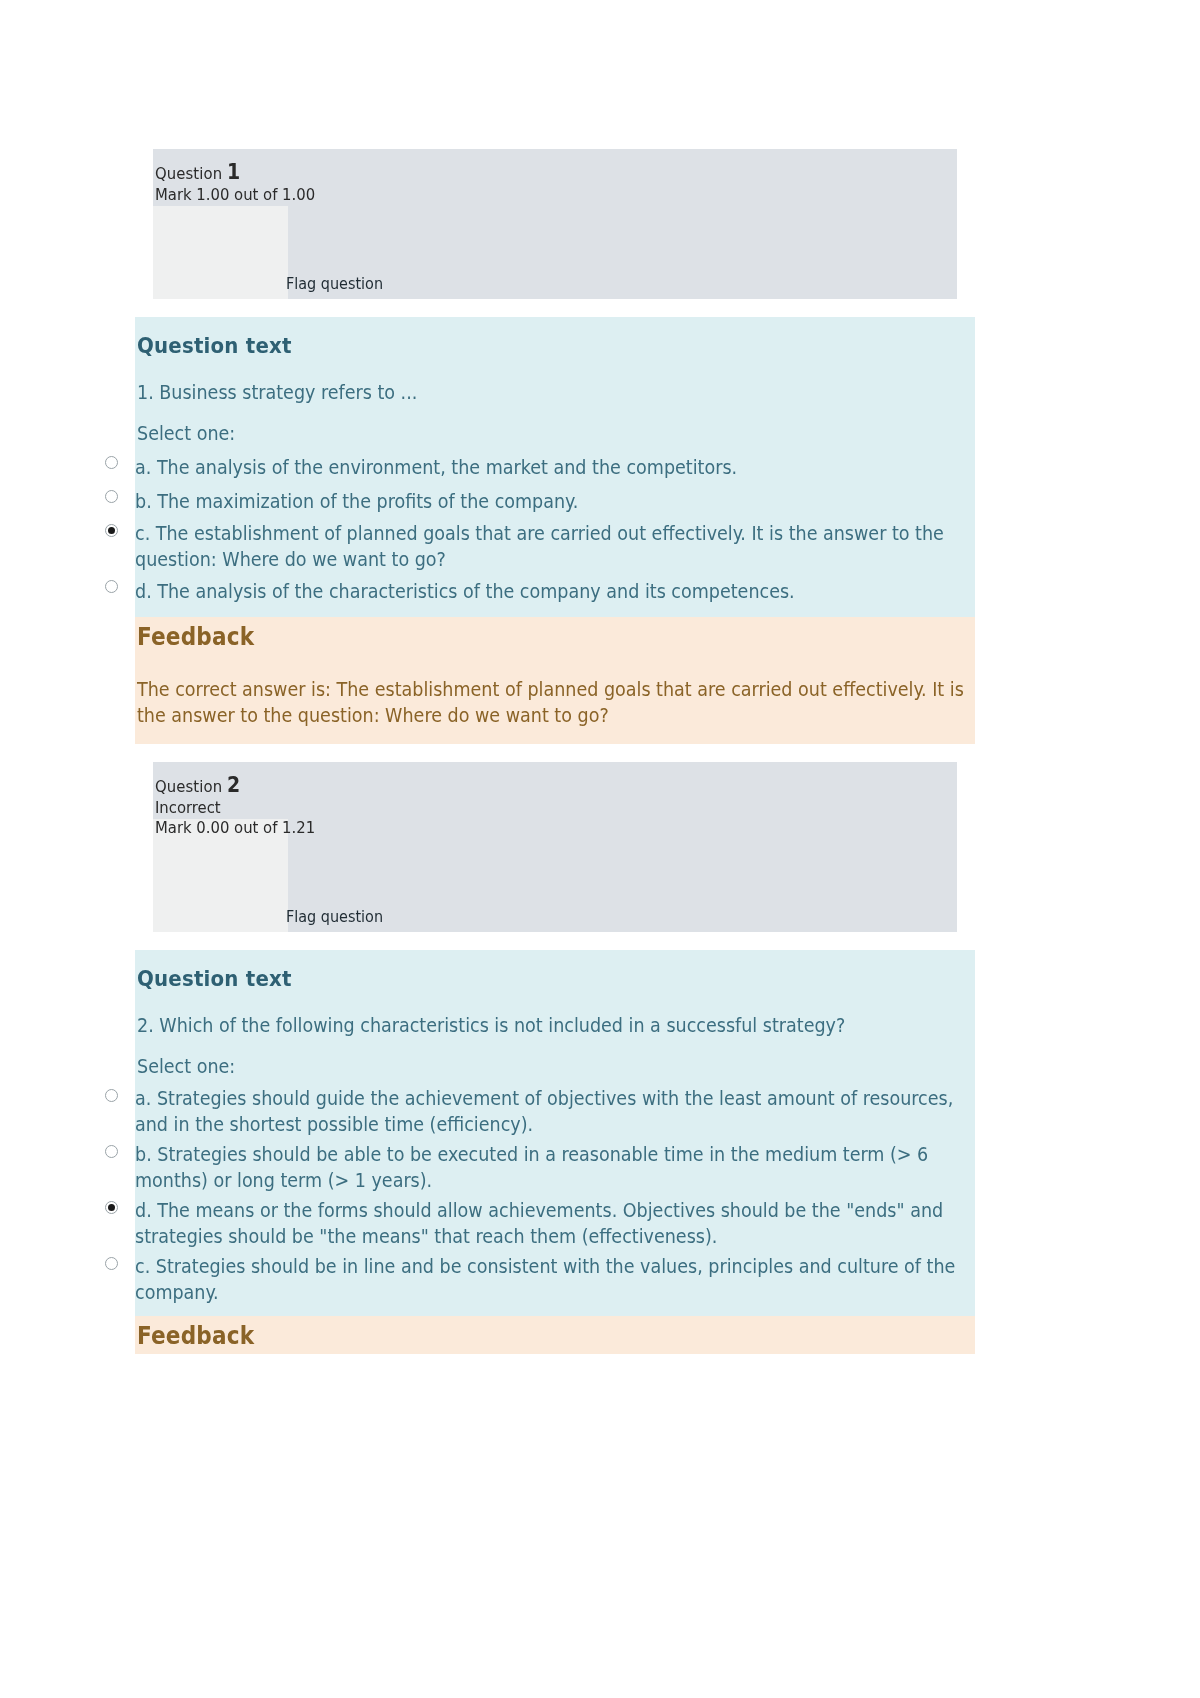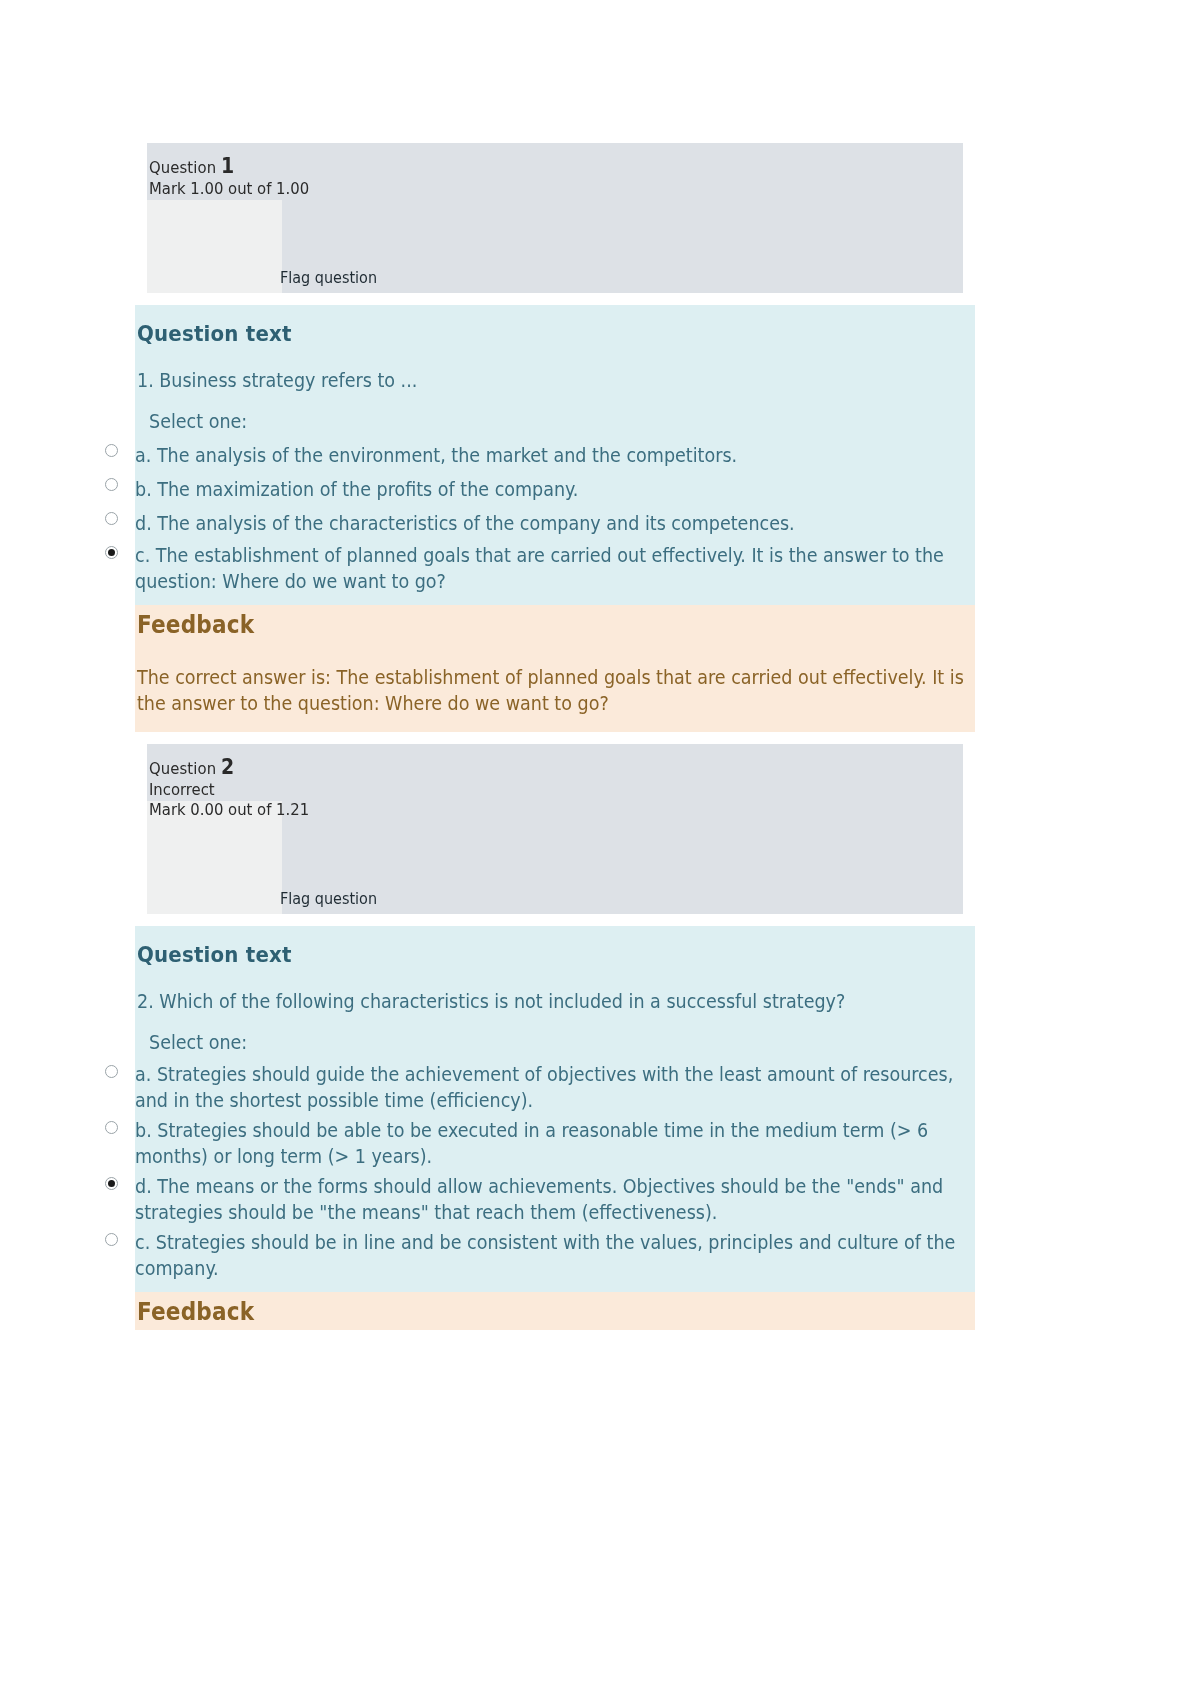--- a/index.html
+++ b/index.html
@@ -12,21 +12,21 @@
   }
   .page{position:relative;width:1200px;height:1698px;}
   .col{position:absolute;left:135px;top:131px;width:840px;}
 
   
   .qhead{
     position:relative;
     background:#dde1e6;
     color:#2a2a2a;
     padding:0;
-    margin:12px;
+    margin:18px;
   }
   .qhead .leftcol{
     position:absolute;left:0;top:57px;width:135px;bottom:0;
     background:#eff0f0;
   }
   .qhead .info{
     position:relative;z-index:2;
     padding:10px 0 0 2px;
     line-height:1.24;
   }
@@ -53,21 +53,21 @@
   }
   .qtext-h{
     font-size:22px;color:#2e6073;font-weight:bold;
     padding:4px 0 0 2px;letter-spacing:.2px;
   }
   .stem{
     font-size:19.5px;line-height:1.33;
     padding:22px 6px 0 2px;color:#3c6e80;
   }
   .selone{
-    font-size:19.5px;padding:16px 0 6px 2px;color:#3c6e80;margin-left:12px;
+    font-size:19.5px;padding:16px 0 6px 2px;color:#3c6e80;
   }
   .answers{position:relative;}
   .ans{
     position:relative;
     display:flex;align-items:center;
     padding:2px 6px 2px 0;
     min-height:30px;
   }
   .ans .rb{
     position:absolute;left:-30px;top:5px;
@@ -125,26 +125,26 @@
       <div class="answers">
         <div class="ans">
           <span class="rb"></span>
           <span class="atxt">a. The analysis of the environment, the market and the competitors.</span>
         </div>
         <div class="ans">
           <span class="rb"></span>
           <span class="atxt">b. The maximization of the profits of the company.</span>
         </div>
         <div class="ans">
+          <span class="rb sel"></span>
+          <span class="atxt">c. The establishment of planned goals that are carried out effectively. It is the answer to the question: Where do we want to go?</span>
+        </div>
+        <div class="ans">
           <span class="rb"></span>
           <span class="atxt">d. The analysis of the characteristics of the company and its competences.</span>
-        </div>
-        <div class="ans">
-          <span class="rb sel"></span>
-          <span class="atxt">c. The establishment of planned goals that are carried out effectively. It is the answer to the question: Where do we want to go?</span>
         </div>
       </div>
     </div>
 
     <div class="fb">
       <div class="fb-h">Feedback</div>
       <div class="fb-b">The correct answer is: The establishment of planned goals that are carried out effectively. It is the answer to the question: Where do we want to go?</div>
     </div>
 
     <div class="qhead">

